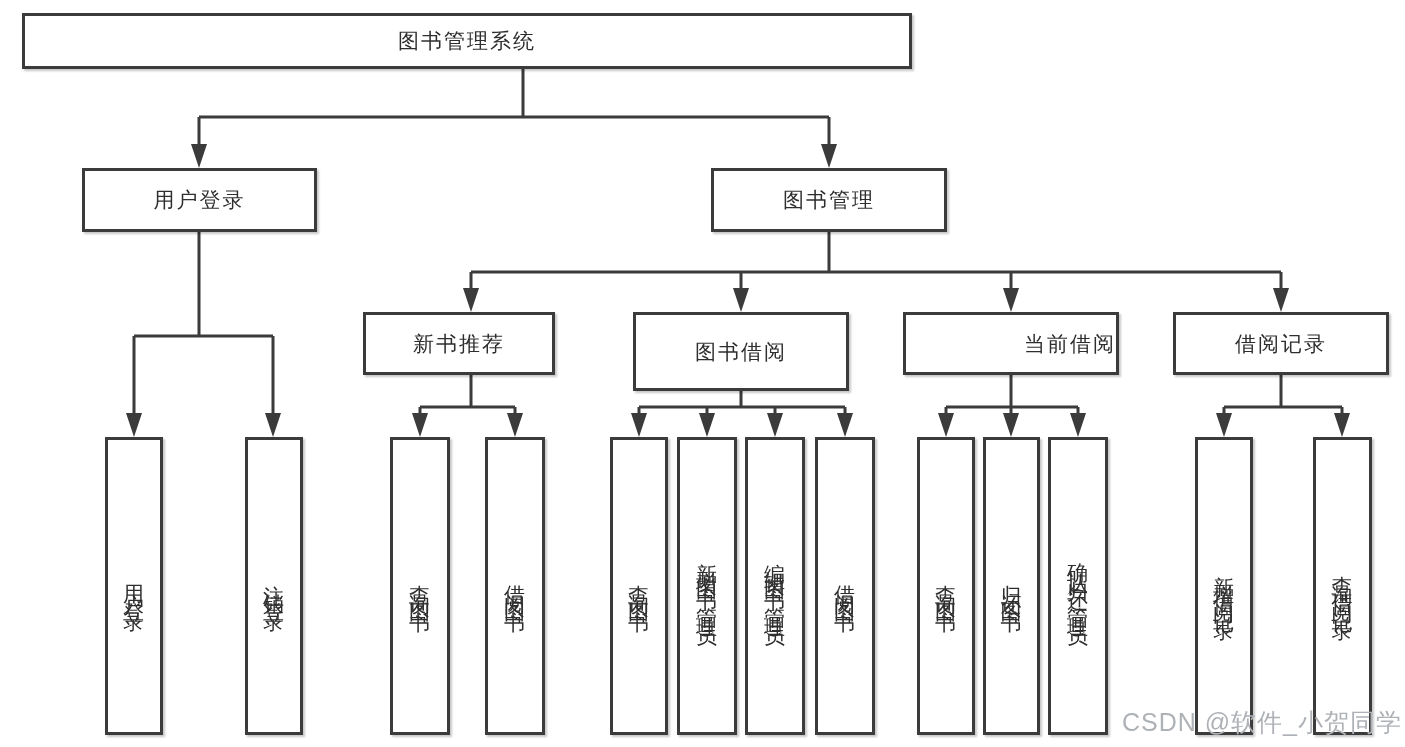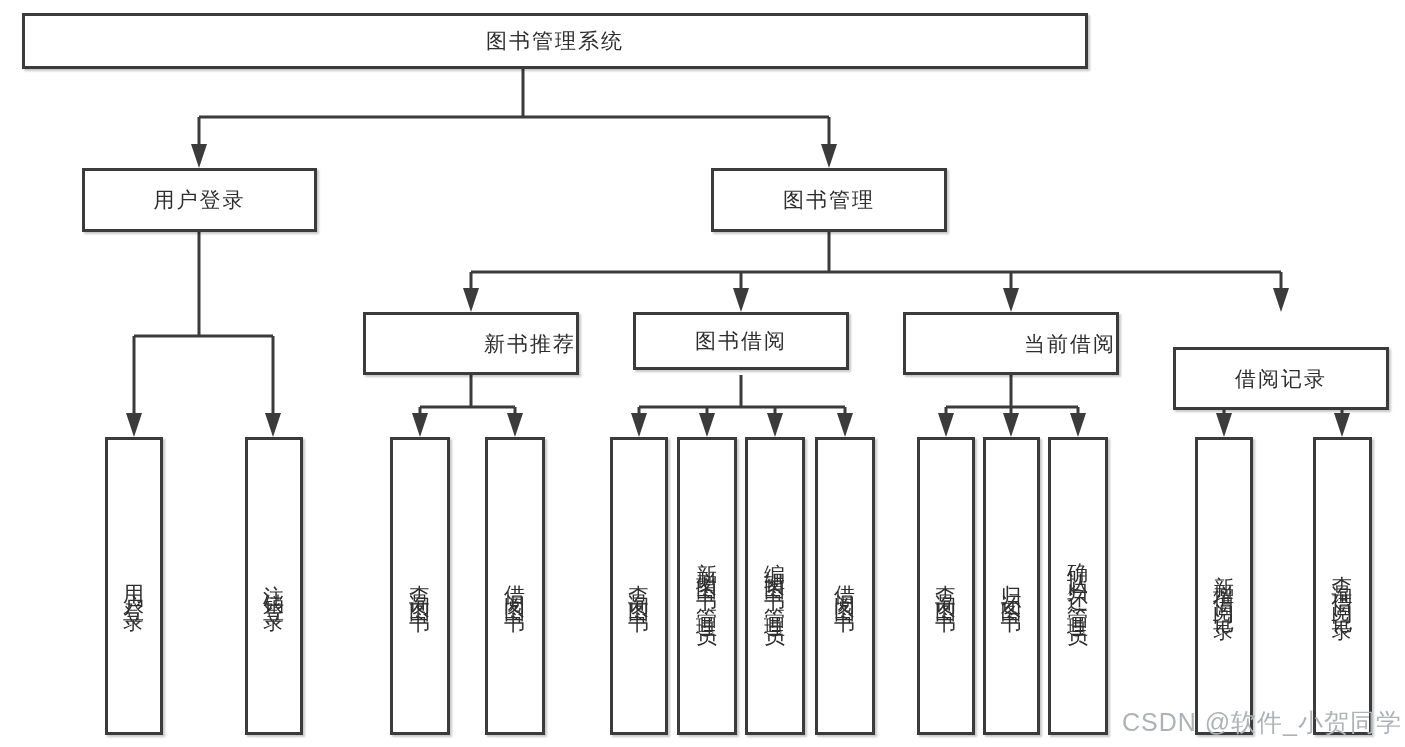--- a/index.html
+++ b/index.html
@@ -42,27 +42,27 @@
     position: absolute;
     right: 3px;
     bottom: 8px;
     font-size: 25px;
     color: #aeb2b7;
     letter-spacing: 1px;
     z-index: 5;
     white-space: nowrap;
   }
   
-  .n-root      { left: 22px;   top: 13px;  width: 1066px; height: 56px; }
+  .n-root      { left: 22px;   top: 13px;  width: 890px; height: 56px; }
   .n-user      { left: 82px;   top: 168px; width: 235px;  height: 64px; }
   .n-book      { left: 711px;  top: 168px; width: 236px;  height: 64px; }
-  .n-newbooks  { left: 363px;  top: 312px; width: 216px;  height: 63px; justify-content: flex-end; }
-  .n-borrow    { left: 633px;  top: 312px; width: 216px;  height: 58px; align-items: center; }
+  .n-newbooks  { left: 363px;  top: 312px; width: 192px;  height: 63px; }
+  .n-borrow    { left: 633px;  top: 312px; width: 216px;  height: 79px; align-items: center; }
   .n-current   { left: 903px;  top: 312px; width: 216px;  height: 63px; justify-content: flex-end; }
-  .n-records   { left: 1173px; top: 312px; width: 216px;  height: 63px; margin-top: 35px; }
+  .n-records   { left: 1173px; top: 312px; width: 216px;  height: 63px; }
   .leaf        { top: 437px; height: 298px; width: 58px; }
   .l-user-login  { left: 105px; }
   .l-user-logout { left: 245px; }
   .l-nb-query    { left: 390px; width: 60px; }
   .l-nb-borrow   { left: 485px; width: 60px; }
   .l-bb-query    { left: 610px; }
   .l-bb-add      { left: 677px; width: 60px; }
   .l-bb-edit     { left: 745px; width: 60px; }
   .l-bb-borrow   { left: 815px; width: 60px; }
   .l-cb-query    { left: 917px; }

